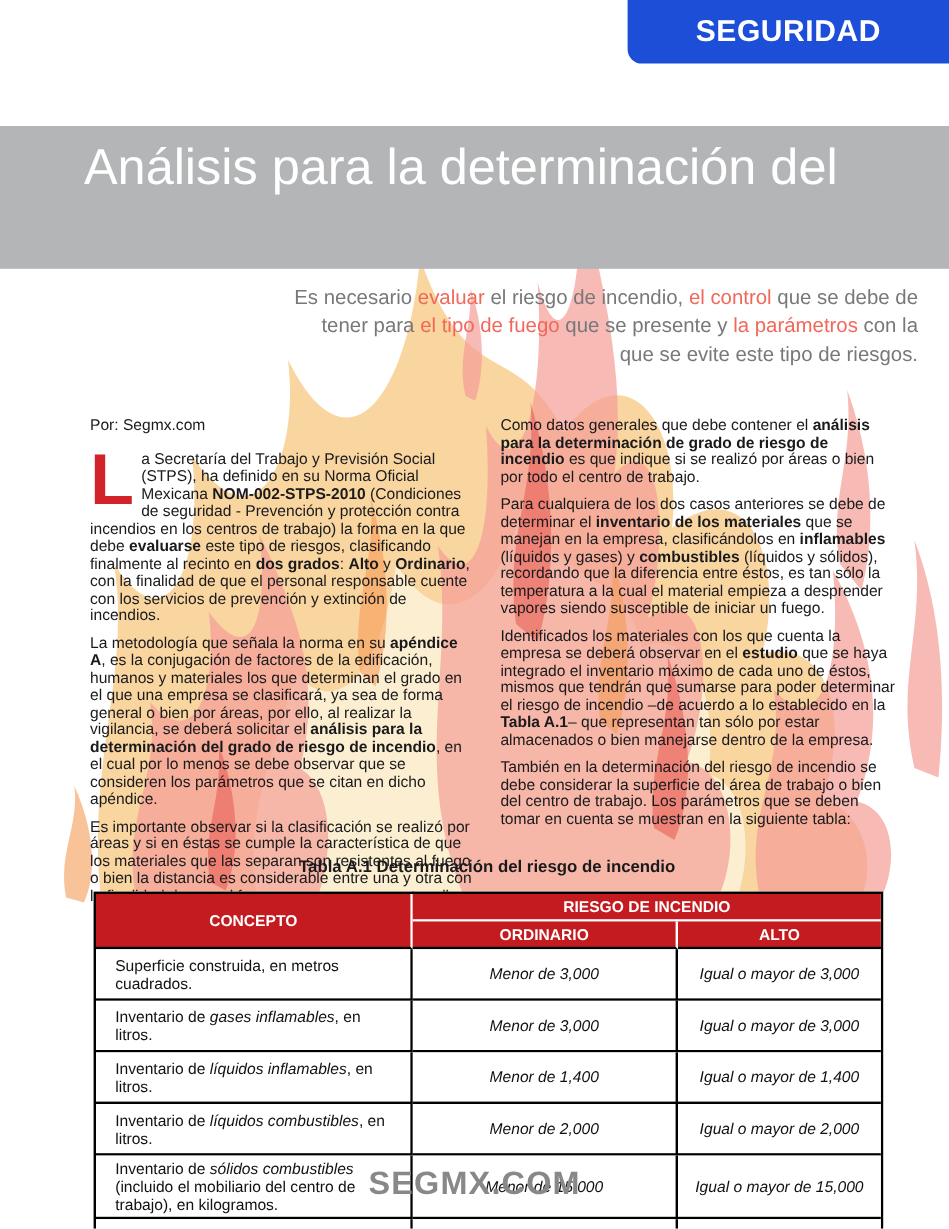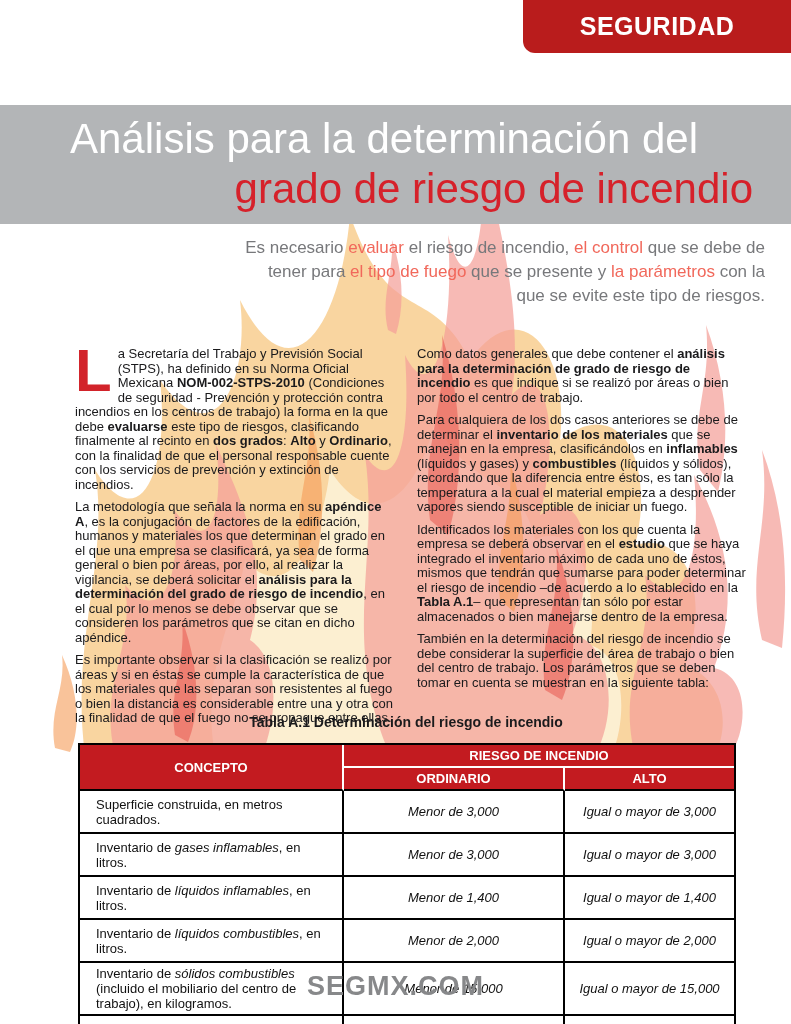--- a/index.html
+++ b/index.html
@@ -6,21 +6,21 @@
   .page {
     position:relative; width:791px; height:1024px; margin:0 auto;
     background:#ffffff; overflow:hidden;
     font-family:"Liberation Sans", sans-serif;
     -webkit-font-smoothing:antialiased;
   }
   .flame { position:absolute; left:0; top:0; width:791px; height:1024px; z-index:1; }
 
   .banner {
     position:absolute; top:0; right:0; width:268px; height:53px;
-    background:#b91c1c; border-radius:0 0 0 12px;
+    background:#1d4ed8; border-radius:0 0 0 12px;
     display:flex; align-items:center; justify-content:center; z-index:4;
   }
   .banner span { color:#ffffff; font-weight:bold; font-size:25px; letter-spacing:0.5px; }
 
   .title-block {
     position:absolute; top:93px; left:0; width:791px; height:119px;
     background:#B3B5B7; z-index:3;margin-top:12px;
   }
   .title-line1 { color:#ffffff; font-size:42px; line-height:50px; margin:9px 0 0 70px; white-space:nowrap; }
   .title-line2 { color:#D6212A; font-size:42px; line-height:50px; text-align:right; margin:0 38px 0 0; white-space:nowrap; }
@@ -95,27 +95,27 @@
       M545,690 C538,635 562,605 556,545 C578,608 578,662 562,700 Z
       M175,735 C168,690 186,668 182,620 C200,668 200,712 188,742 Z"></path>
   </svg>
 
   <div class="banner">
     <span>SEGURIDAD</span>
   </div>
 
   <div class="title-block">
     <div class="title-line1">Análisis para la determinación del</div>
-    <div class="title-line2">grado de riesgo de incendio</div>
   </div>
 
   <p class="intro"><span>Es necesario </span><span class="hl">evaluar</span><span> el riesgo de incendio, </span><span class="hl">el control</span><span> que se debe de tener para </span><span class="hl">el tipo de fuego</span><span> que se presente y </span><span class="hl">la parámetros</span><span> con la que se evite este tipo de riesgos.</span></p>
 
   <div class="columns">
     <div class="col col-left">
+      <p class="byline">Por: Segmx.com</p>
       <p><span class="dropcap">L</span><span><span>a Secretaría del Trabajo y Previsión Social (STPS), ha definido en su Norma Oficial Mexicana </span><span class="b">NOM-002-STPS-2010</span><span> (Condiciones de seguridad - Prevención y protección contra incendios en los centros de trabajo) la forma en la que debe </span><span class="b">evaluarse</span><span> este tipo de riesgos, clasificando finalmente al recinto en </span><span class="b">dos grados</span><span>: </span><span class="b">Alto</span><span> y </span><span class="b">Ordinario</span><span>, con la finalidad de que el personal responsable cuente con los servicios de prevención y extinción de incendios.</span></span></p>
       <p><span>La metodología que señala la norma en su </span><span class="b">apéndice A</span><span>, es la conjugación de factores de la edificación, humanos y materiales los que determinan el grado en el que una empresa se clasificará, ya sea de forma general o bien por áreas, por ello, al realizar la vigilancia, se deberá solicitar el </span><span class="b">análisis para la determinación del grado de riesgo de incendio</span><span>, en el cual por lo menos se debe observar que se consideren los parámetros que se citan en dicho apéndice.</span></p>
       <p><span>Es importante observar si la clasificación se realizó por áreas y si en éstas se cumple la característica de que los materiales que las separan son resistentes al fuego o bien la distancia es considerable entre una y otra con la finalidad de que el fuego no se propague entre ellas.</span></p>
     </div>
     <div class="col col-right">
       <p><span>Como datos generales que debe contener el </span><span class="b">análisis para la determinación de grado de riesgo de incendio</span><span> es que indique si se realizó por áreas o bien por todo el centro de trabajo.</span></p>
       <p><span>Para cualquiera de los dos casos anteriores se debe de determinar el </span><span class="b">inventario de los materiales</span><span> que se manejan en la empresa, clasificándolos en </span><span class="b">inflamables</span><span> (líquidos y gases) y </span><span class="b">combustibles</span><span> (líquidos y sólidos), recordando que la diferencia entre éstos, es tan sólo la temperatura a la cual el material empieza a desprender vapores siendo susceptible de iniciar un fuego.</span></p>
       <p><span>Identificados los materiales con los que cuenta la empresa se deberá observar en el </span><span class="b">estudio</span><span> que se haya integrado el inventario máximo de cada uno de éstos, mismos que tendrán que sumarse para poder determinar el riesgo de incendio –de acuerdo a lo establecido en la </span><span class="b">Tabla A.1</span><span>– que representan tan sólo por estar almacenados o bien manejarse dentro de la empresa.</span></p>
       <p><span>También en la determinación del riesgo de incendio se debe considerar la superficie del área de trabajo o bien del centro de trabajo. Los parámetros que se deben tomar en cuenta se muestran en la siguiente tabla:</span></p>
     </div>

